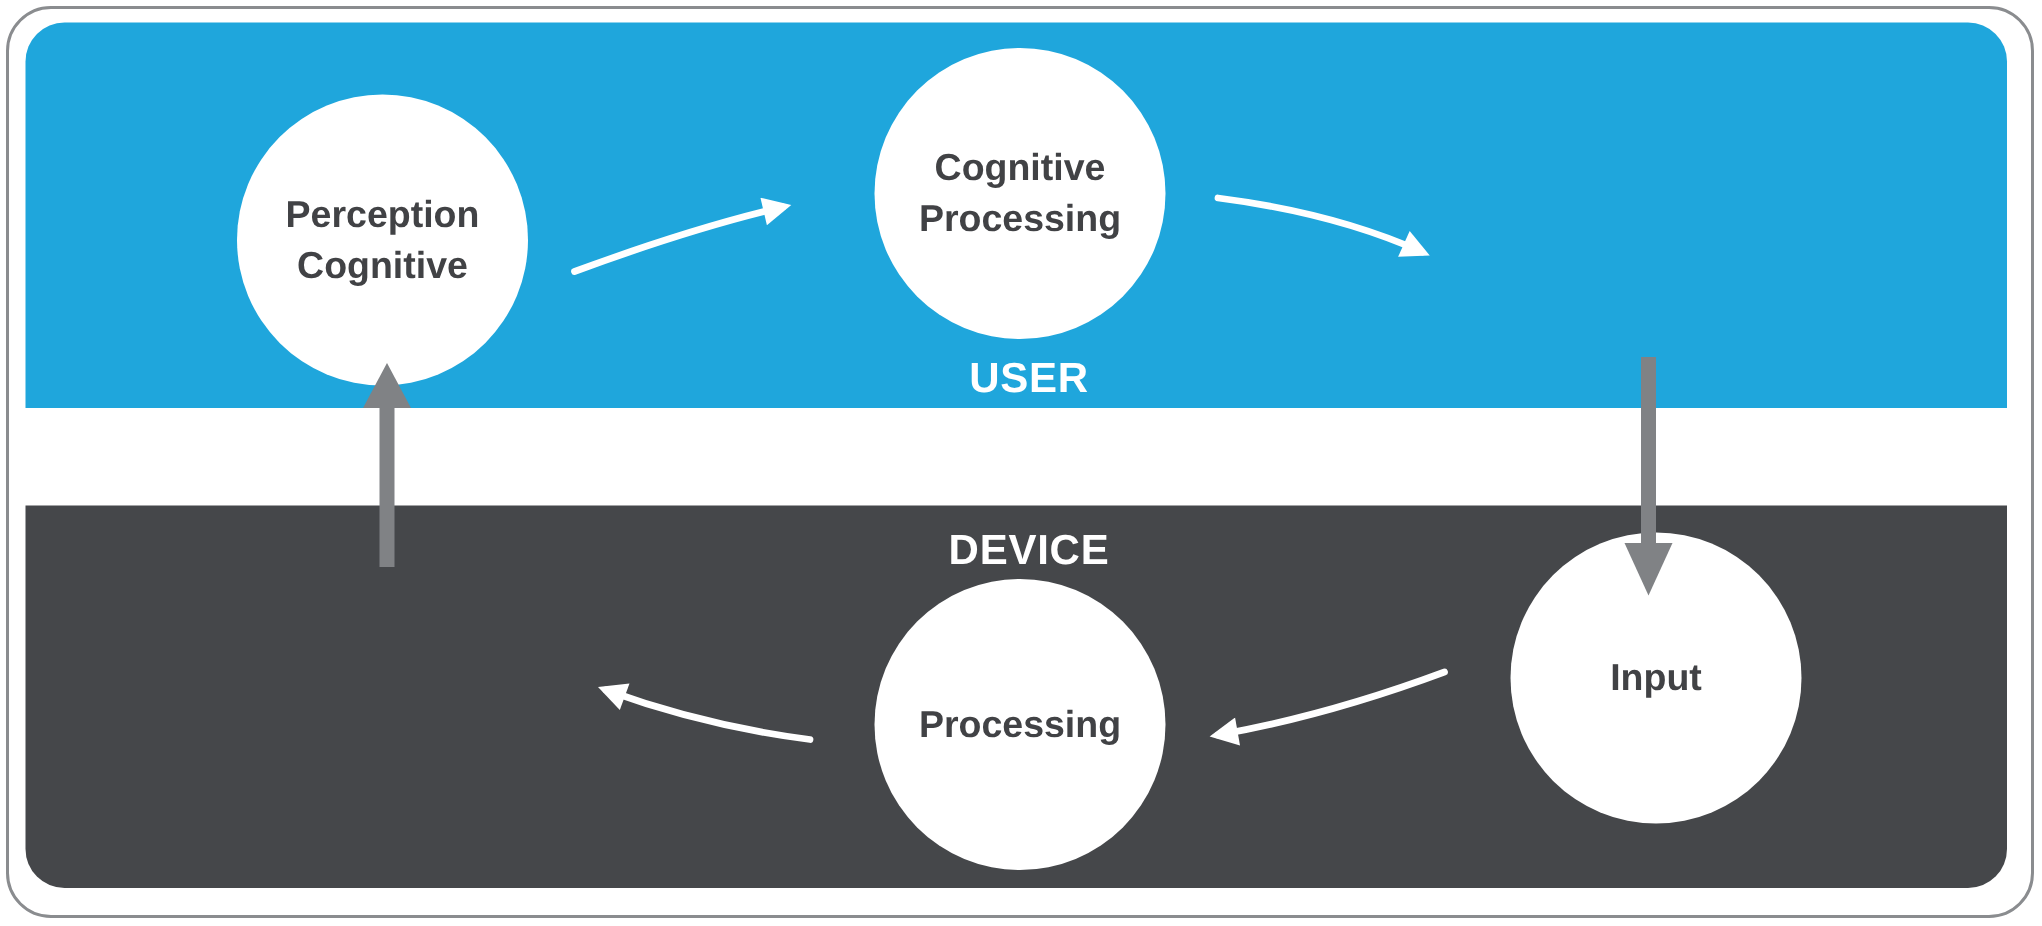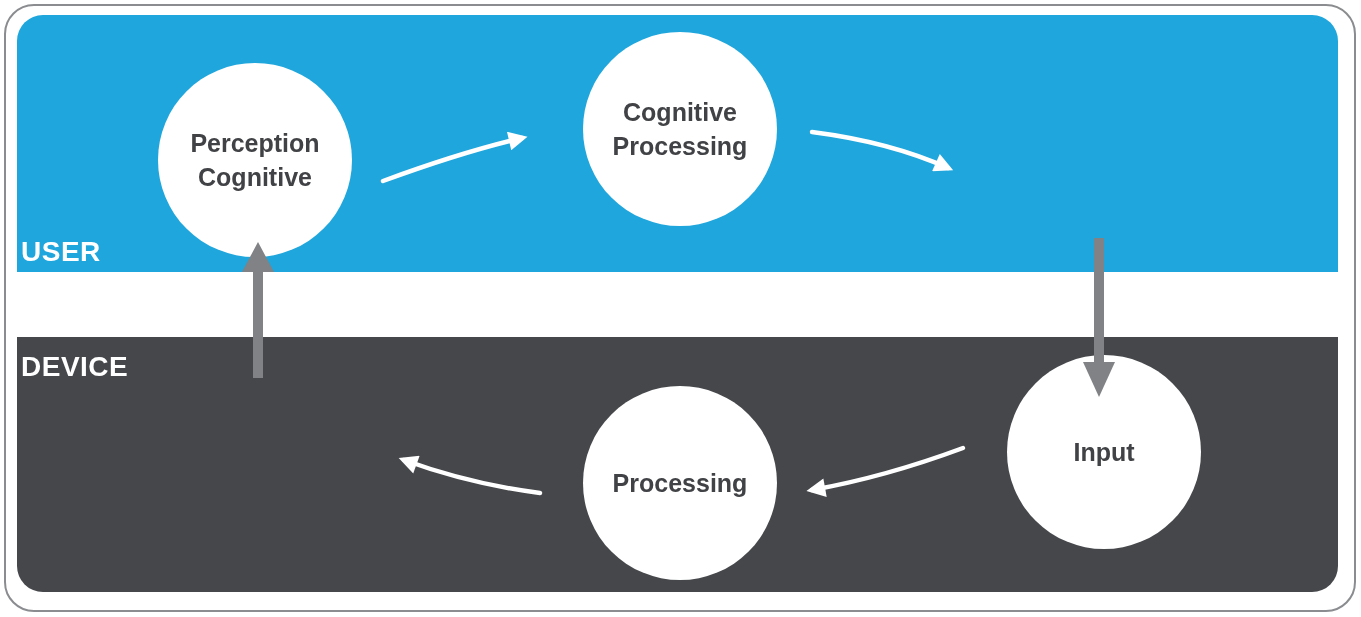--- a/index.html
+++ b/index.html
@@ -28,22 +28,22 @@
   .band-interface {
     top: 272px; height: 65px;
     background: var(--interface-band, #FFFFFF);
   }
   .band-device {
     top: 337px; height: 255px;
     background: var(--device-band, #45474A);
     border-radius: 0 0 26px 26px;
   }
   .band-label {
-    position: absolute; left: 4px; right: 0;
-    text-align: left;
+    position: absolute; left: 17px; right: 0;
+    text-align: center;
     letter-spacing: 0.5px;
   }
   .user-label {
     bottom: 4px;
     font-size: 28px;
     color: var(--band-label-text, #FFFFFF);
   }
   .interface-label {
     top: 50%; transform: translateY(-50%);
     font-size: 32px;

